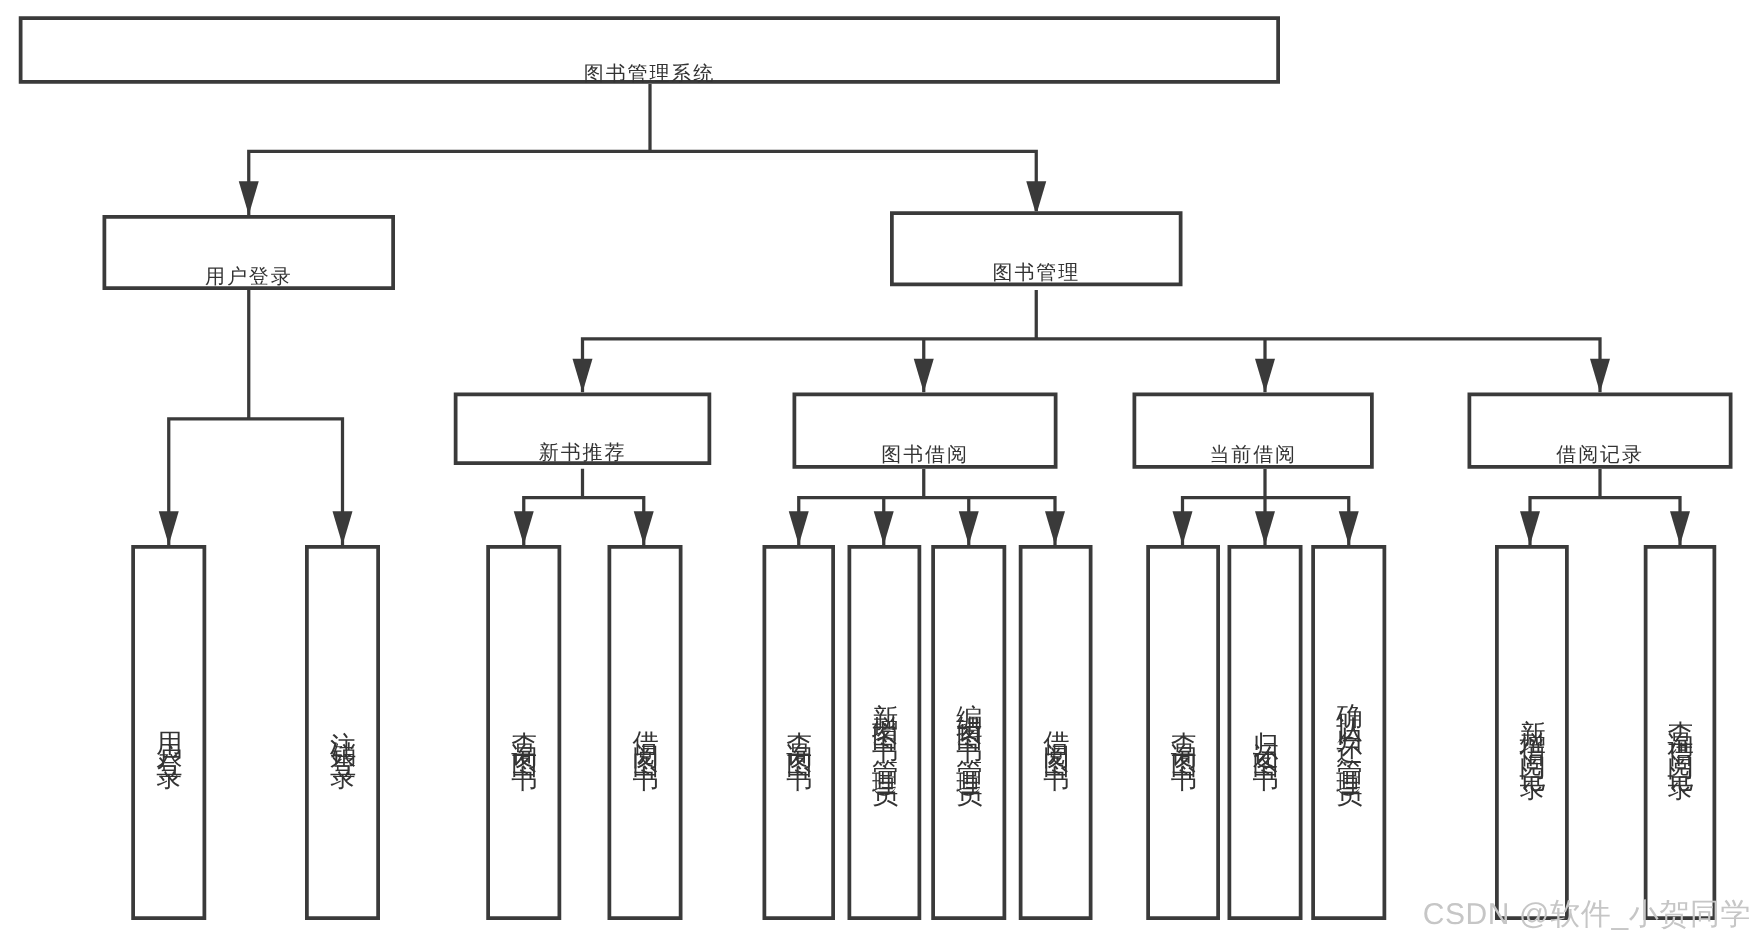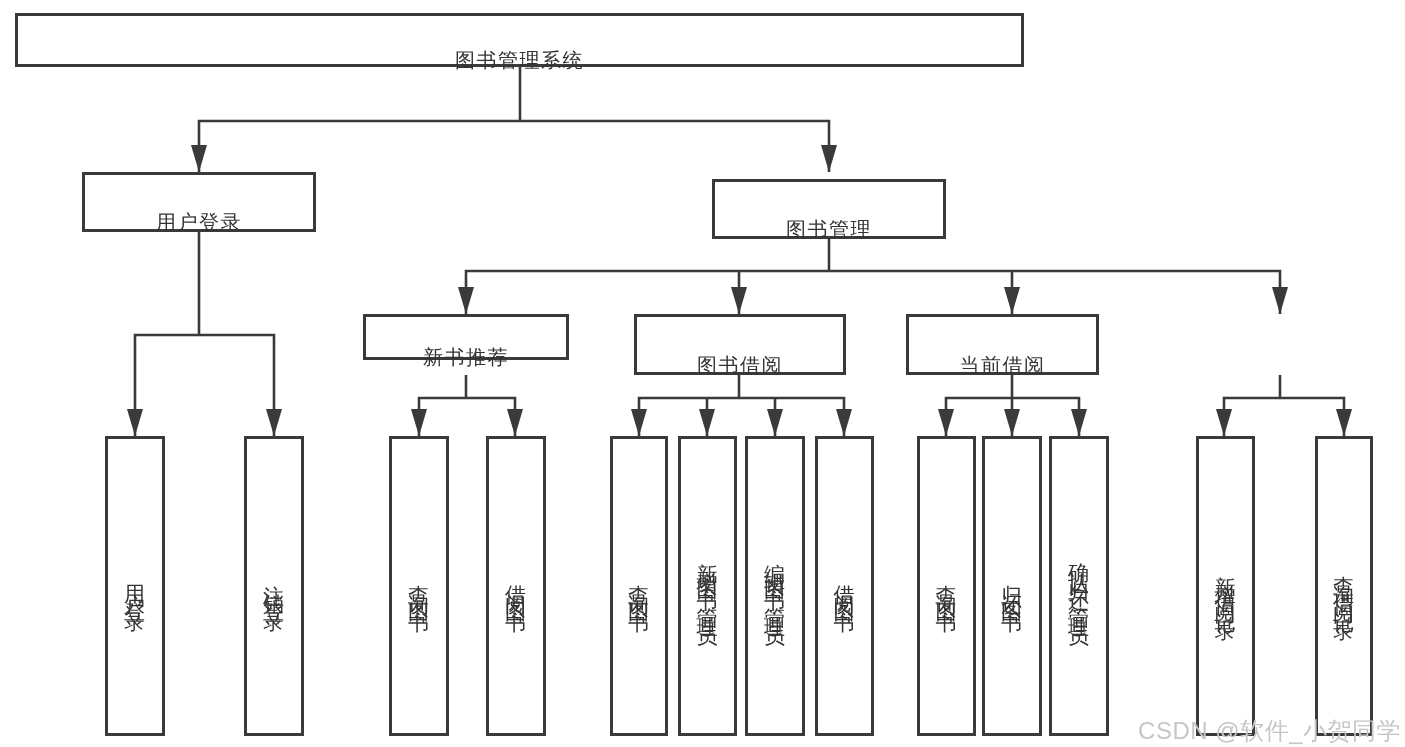--- a/index.html
+++ b/index.html
@@ -29,21 +29,21 @@
   }
   .box{
     position:absolute;
     box-sizing:border-box;
     border:3px solid var(--line);
     background:#fff;
     display:flex;align-items:center;justify-content:center;
     text-align:center;
   }
   .box.h span{
-    font-size:20px;
+    font-size:16px;
     letter-spacing:1.5px;
     white-space:nowrap;
     line-height:1;
     margin-top:40px;
   }
   .box.v span{
     writing-mode:vertical-rl;
     text-orientation:mixed;
     font-size:21px;
     line-height:1;
@@ -109,32 +109,35 @@
     </g>
   </svg>
 
   <div class="box h" style="left:15px;top:13px;width:1009px;height:54px">
     <span>图书管理系统</span>
   </div>
 
   <div class="box h" style="left:82px;top:172px;width:234px;height:60px">
     <span>用户登录</span>
   </div>
-  <div class="box h" style="left:712px;top:179px;width:234px;height:60px">
+  <div class="box h" style="left:712px;top:169px;width:234px;height:60px">
     <span>图书管理</span>
   </div>
 
-  <div class="box h" style="left:363px;top:314px;width:206px;height:46px">
+  <div class="box h" style="left:363px;top:314px;width:206px;height:58px">
     <span>新书推荐</span>
   </div>
   <div class="box h" style="left:634px;top:314px;width:212px;height:61px">
     <span>图书借阅</span>
   </div>
   <div class="box h" style="left:906px;top:314px;width:193px;height:61px">
     <span>当前借阅</span>
+  </div>
+  <div class="box h" style="left:1174px;top:314px;width:212px;height:61px">
+    <span>借阅记录</span>
   </div>
 
   <div class="box v" style="left:105px;top:436px;width:60px;height:300px">
     <span>用户登录</span>
   </div>
   <div class="box v" style="left:244px;top:436px;width:60px;height:300px">
     <span>注销登录</span>
   </div>
 
   <div class="box v" style="left:389px;top:436px;width:60px;height:300px">

